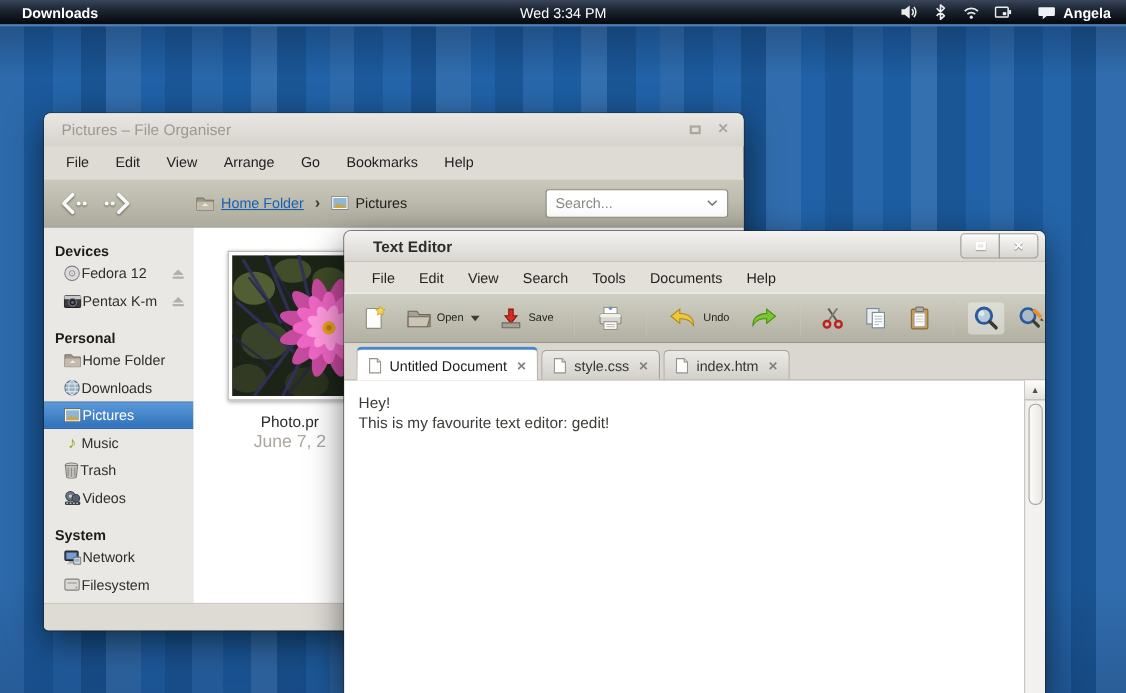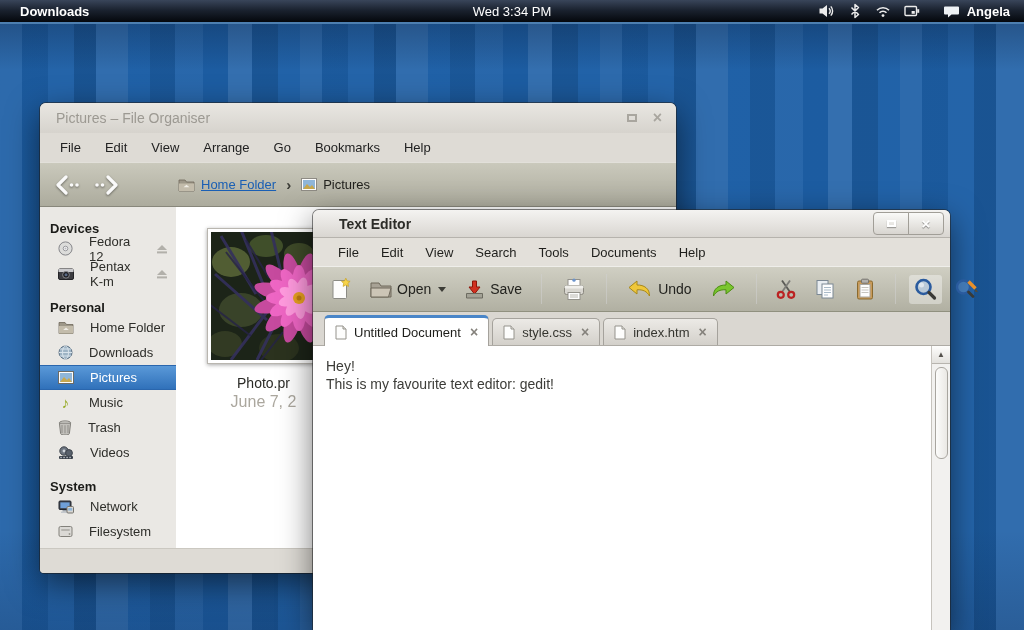--- a/index.html
+++ b/index.html
@@ -65,21 +65,21 @@
   .bc-current { color:#22221e; display:flex; align-items:center; gap:6px; }
   .search-box { margin-left:auto; width:166px; height:26px; background:#fff; border:1px solid #8d8c82; border-radius:3px;
     display:flex; align-items:center; padding:0 8px; }
   .search-box input { border:none; outline:none; flex:1; font-size:13px; color:#555; width:100px; font-family:inherit; background:transparent; }
   .search-box input::placeholder { color:#8a8a84; }
   .fm-body { display:flex; height:341px; }
   .fm-sidebar { width:136px; background:#eae8e4; padding-top:12px; overflow:hidden; flex-shrink:0; }
   .sb-header { font-weight:bold; font-size:13px; color:#1b1b18; padding:2px 0 2px 10px; height:17px; }
   .sb-header + .sb-item { margin-top:0; }
   .sb-spacer { height:12px; }
-  .sb-item { height:25px; display:flex; align-items:center; padding-left:18px; font-size:13px; color:#2e2e2a; gap:16px; }
+  .sb-item { height:25px; display:flex; align-items:center; padding-left:18px; font-size:13px; color:#2e2e2a; gap:1px; }
   .sb-item .eject { margin-left:auto; margin-right:8px; }
   .sb-item.selected { background:linear-gradient(#5a99d8,#3071ba); color:#fff;
     border-top:1px solid #2a66ad; border-bottom:1px solid #2a66ad; padding-left:18px; }
   .fm-files { flex:1; background:#fff; position:relative; overflow:hidden; }
   .fm-statusbar { height:25px; background:#dedbd5; border-radius:0 0 4px 4px; border-top:1px solid #cbc8c1; }
 
   .thumb { position:absolute; left:31px; top:21px; width:113px; background:#fff; border:1px solid #b9b6af;
     padding:3px; box-shadow:0 1px 4px rgba(0,0,0,.35); }
   .thumb svg { display:block; }
   .file-caption { position:absolute; left:0px; top:168px; width:175px; text-align:center; }
@@ -96,21 +96,21 @@
     display:flex; align-items:center; justify-content:center; margin-left:-1px; }
   .te-btn:first-child { border-radius:4px 0 0 4px; }
   .te-btn:last-child { border-radius:0 4px 4px 0; }
   .te-btn .glyph-max2 { width:9px; height:7px; border:2px solid #fff; box-shadow:0 1px 1px rgba(0,0,0,.3); display:inline-block; }
   .te-btn .glyph-close2 { color:#fff; font-weight:bold; font-size:15px; line-height:1; text-shadow:0 1px 1px rgba(0,0,0,.45); }
   .te-menubar { height:28px; display:flex; align-items:center; padding-left:14px; font-size:13px; color:#1f1f1c; }
   .te-menubar .menu-item { padding:4px 11px; }
   .te-toolbar { height:46px; display:flex; align-items:center; padding-left:12px;
     background:linear-gradient(#d0cfc3,#b1b0a2);
     border-top:1px solid #efeeea; border-bottom:1px solid #90907f; gap:6px; }
-  .tbtn { display:flex; align-items:center; gap:5px; padding:3px 6px; border-radius:3px; font-size:14px; color:#23231f; }
+  .tbtn { display:flex; align-items:center; gap:5px; padding:3px 6px; border-radius:3px; font-size:10px; color:#23231f; }
   .tsep { width:1px; height:30px; background:rgba(0,0,0,.18); border-right:1px solid rgba(255,255,255,.45); margin:0 7px; }
   .open-carets { width:0; height:0; border-left:4px solid transparent; border-right:4px solid transparent; border-top:5px solid #3c3c36; margin-left:2px; }
   .find-wrap { background:rgba(255,255,255,.38); border-radius:3px; padding:2px 4px; display:flex; }
 
   .te-tabbar { height:34px; background:#dad7d1; border-bottom:1px solid #aeaba5; display:flex; align-items:flex-end; padding-left:11px; }
   .tab { display:flex; align-items:center; gap:7px; height:27px; padding:0 10px; margin-right:3px;
     border:1px solid #a5a29c; border-bottom:none; border-radius:5px 5px 0 0;
     background:linear-gradient(#eceae6,#d3d0ca); font-size:13px; color:#35352f; position:relative; }
   .tab.active { background:#fff; border-top:3px solid #4a86c8; height:31px; margin-bottom:-1px; z-index:2; color:#1e1e1a; }
   .tab-close { color:#85827c; font-weight:bold; font-size:14px; line-height:1; padding-left:2px; }
@@ -220,20 +220,28 @@
         <span class="bc-sep">›</span>
         <span class="bc-current">
           <span>
             <svg width="16" height="13" viewBox="0 0 16 13">
                 <rect x=".5" y=".5" width="15" height="12" fill="#fdfdfd" stroke="#8e8b84"></rect>
                 <rect x="2" y="2" width="12" height="9" fill="#8fb6d9"></rect>
                 <path d="M2 11l4-5 3 3 2-2 3 4z" fill="#c8a84e"></path>
               </svg>
           </span>
           <span>Pictures</span>
+        </span>
+      </span>
+      <span class="search-box">
+        <input type="text" placeholder="Search..." style="">
+        <span>
+          <svg width="11" height="7" viewBox="0 0 11 7">
+              <path d="M1.5 1.5 5.5 5.5 9.5 1.5" stroke="#7a7a74" stroke-width="1.5" fill="none"></path>
+            </svg>
         </span>
       </span>
     </div>
     <div class="fm-body">
       <div class="fm-sidebar">
         <div class="sb-header">Devices</div>
         <div class="sb-item">
           <span>
             <svg width="15" height="15" viewBox="0 0 15 15">
                 <circle cx="7.5" cy="7.5" r="6.6" fill="#dcdcda" stroke="#86868a"></circle>

